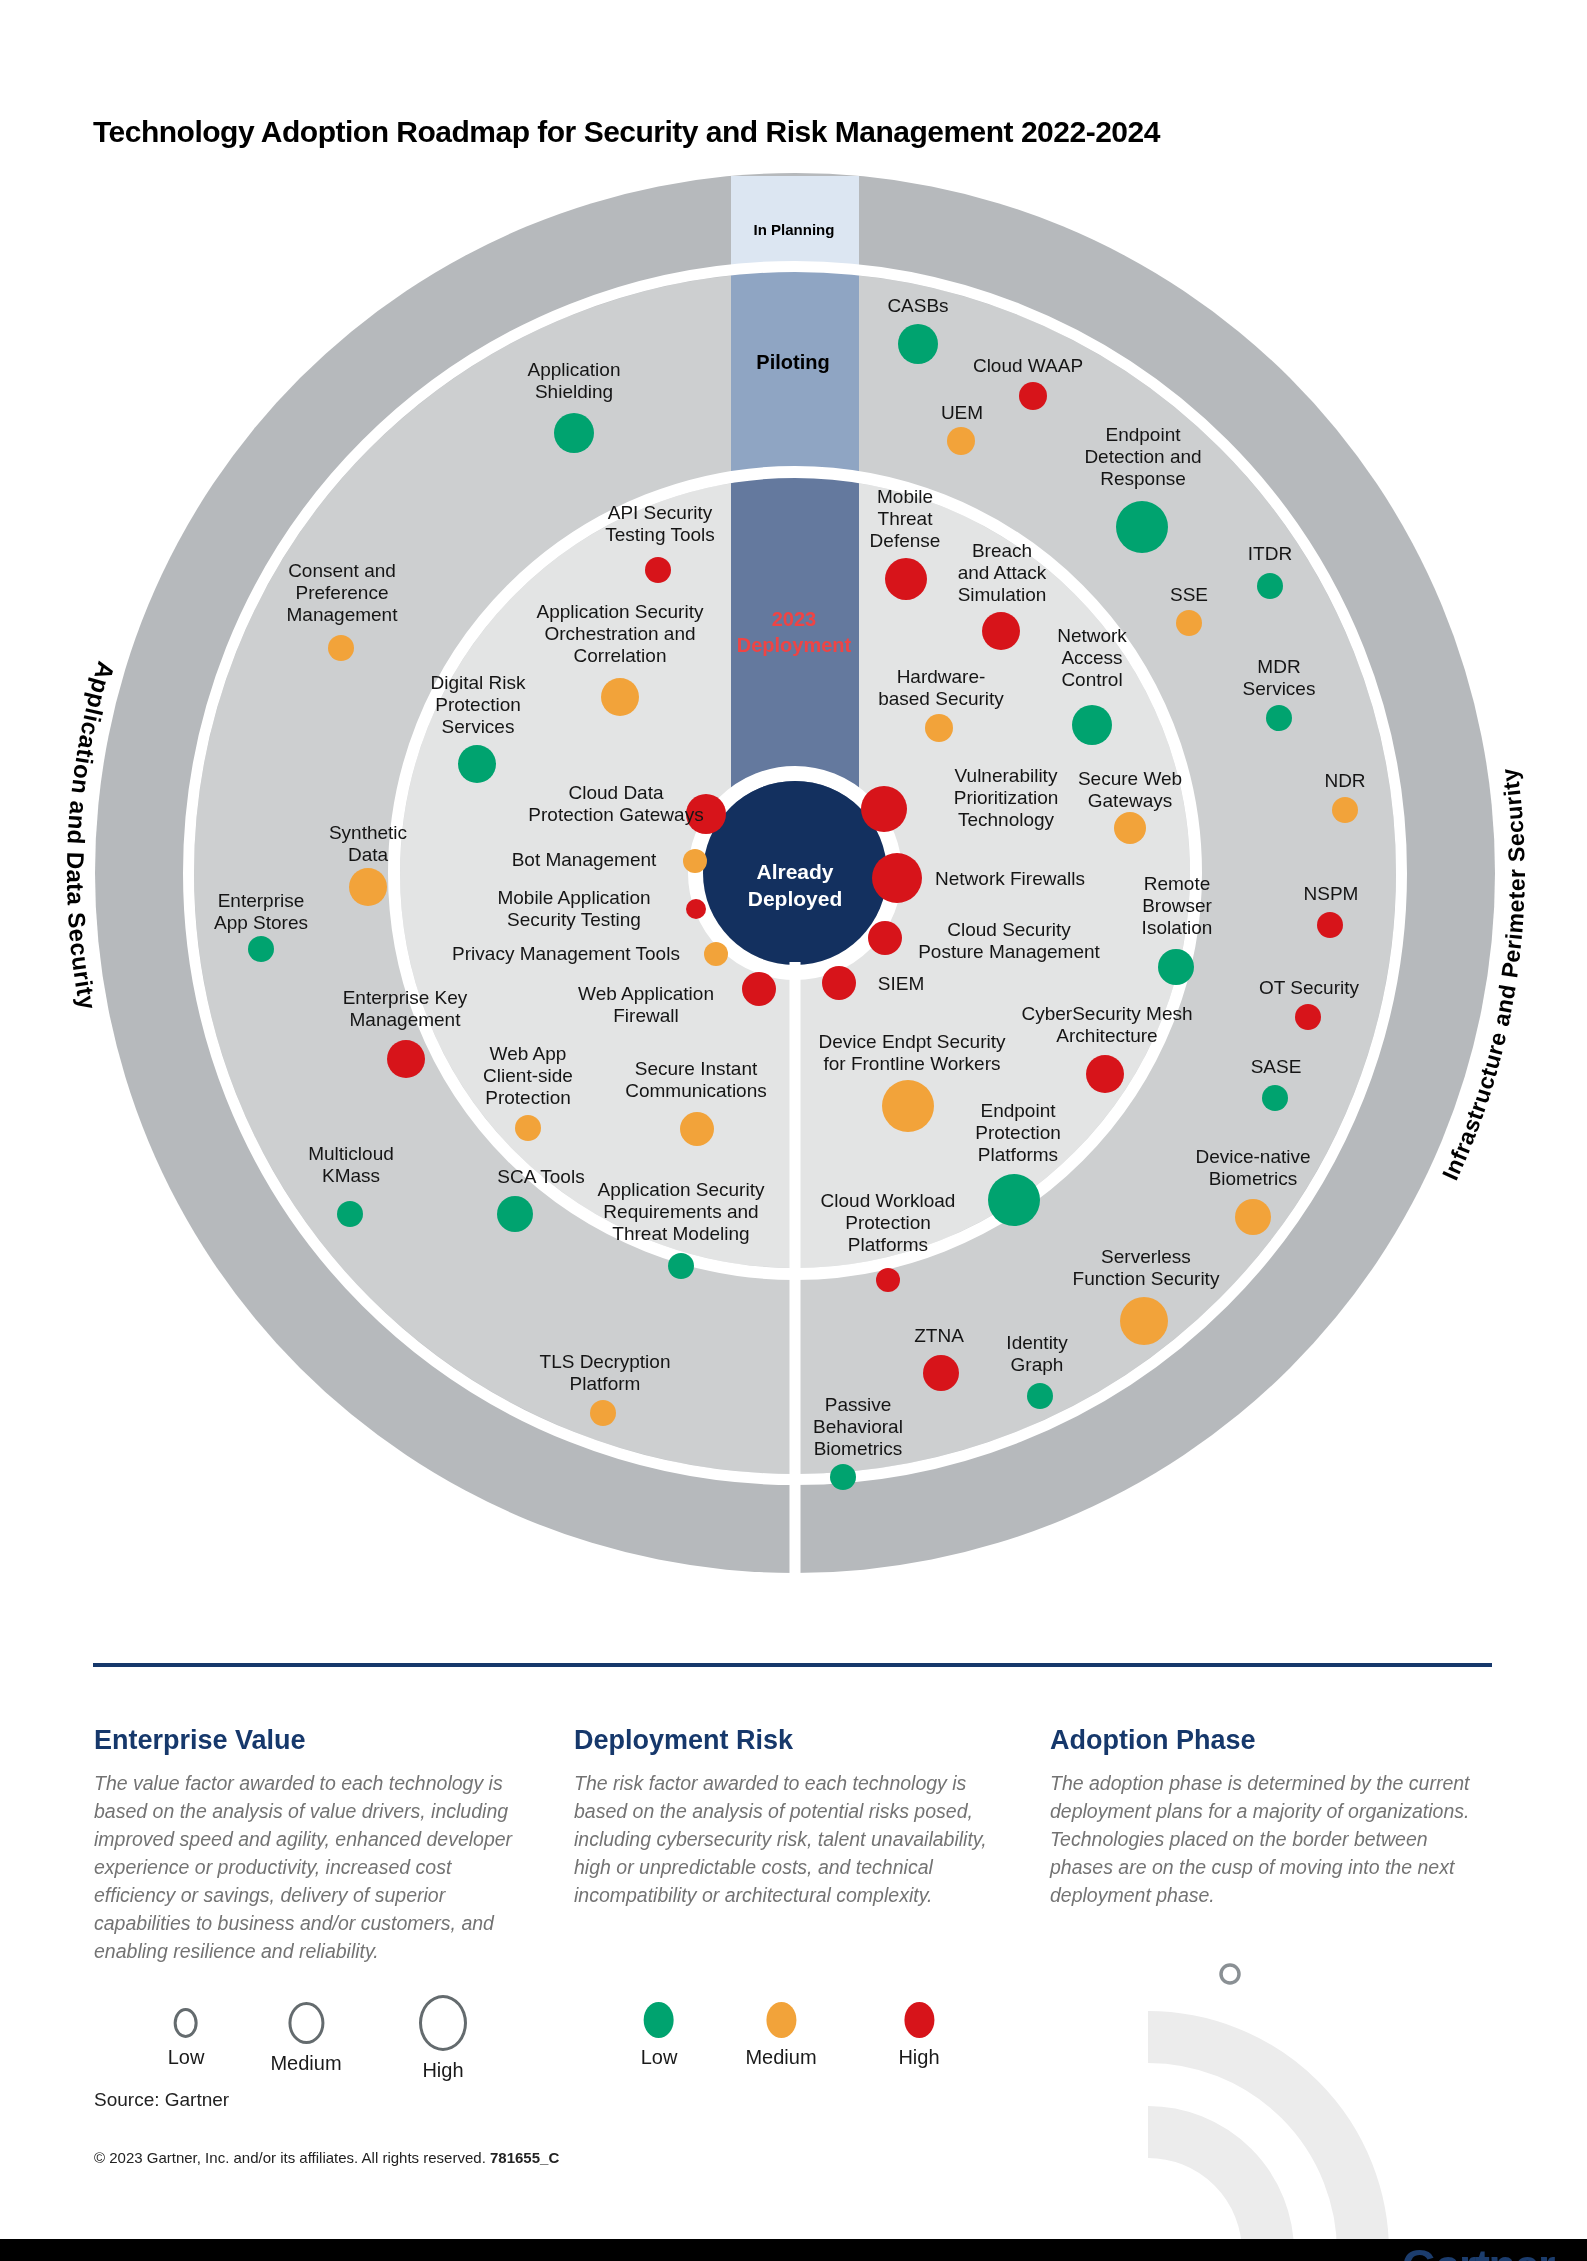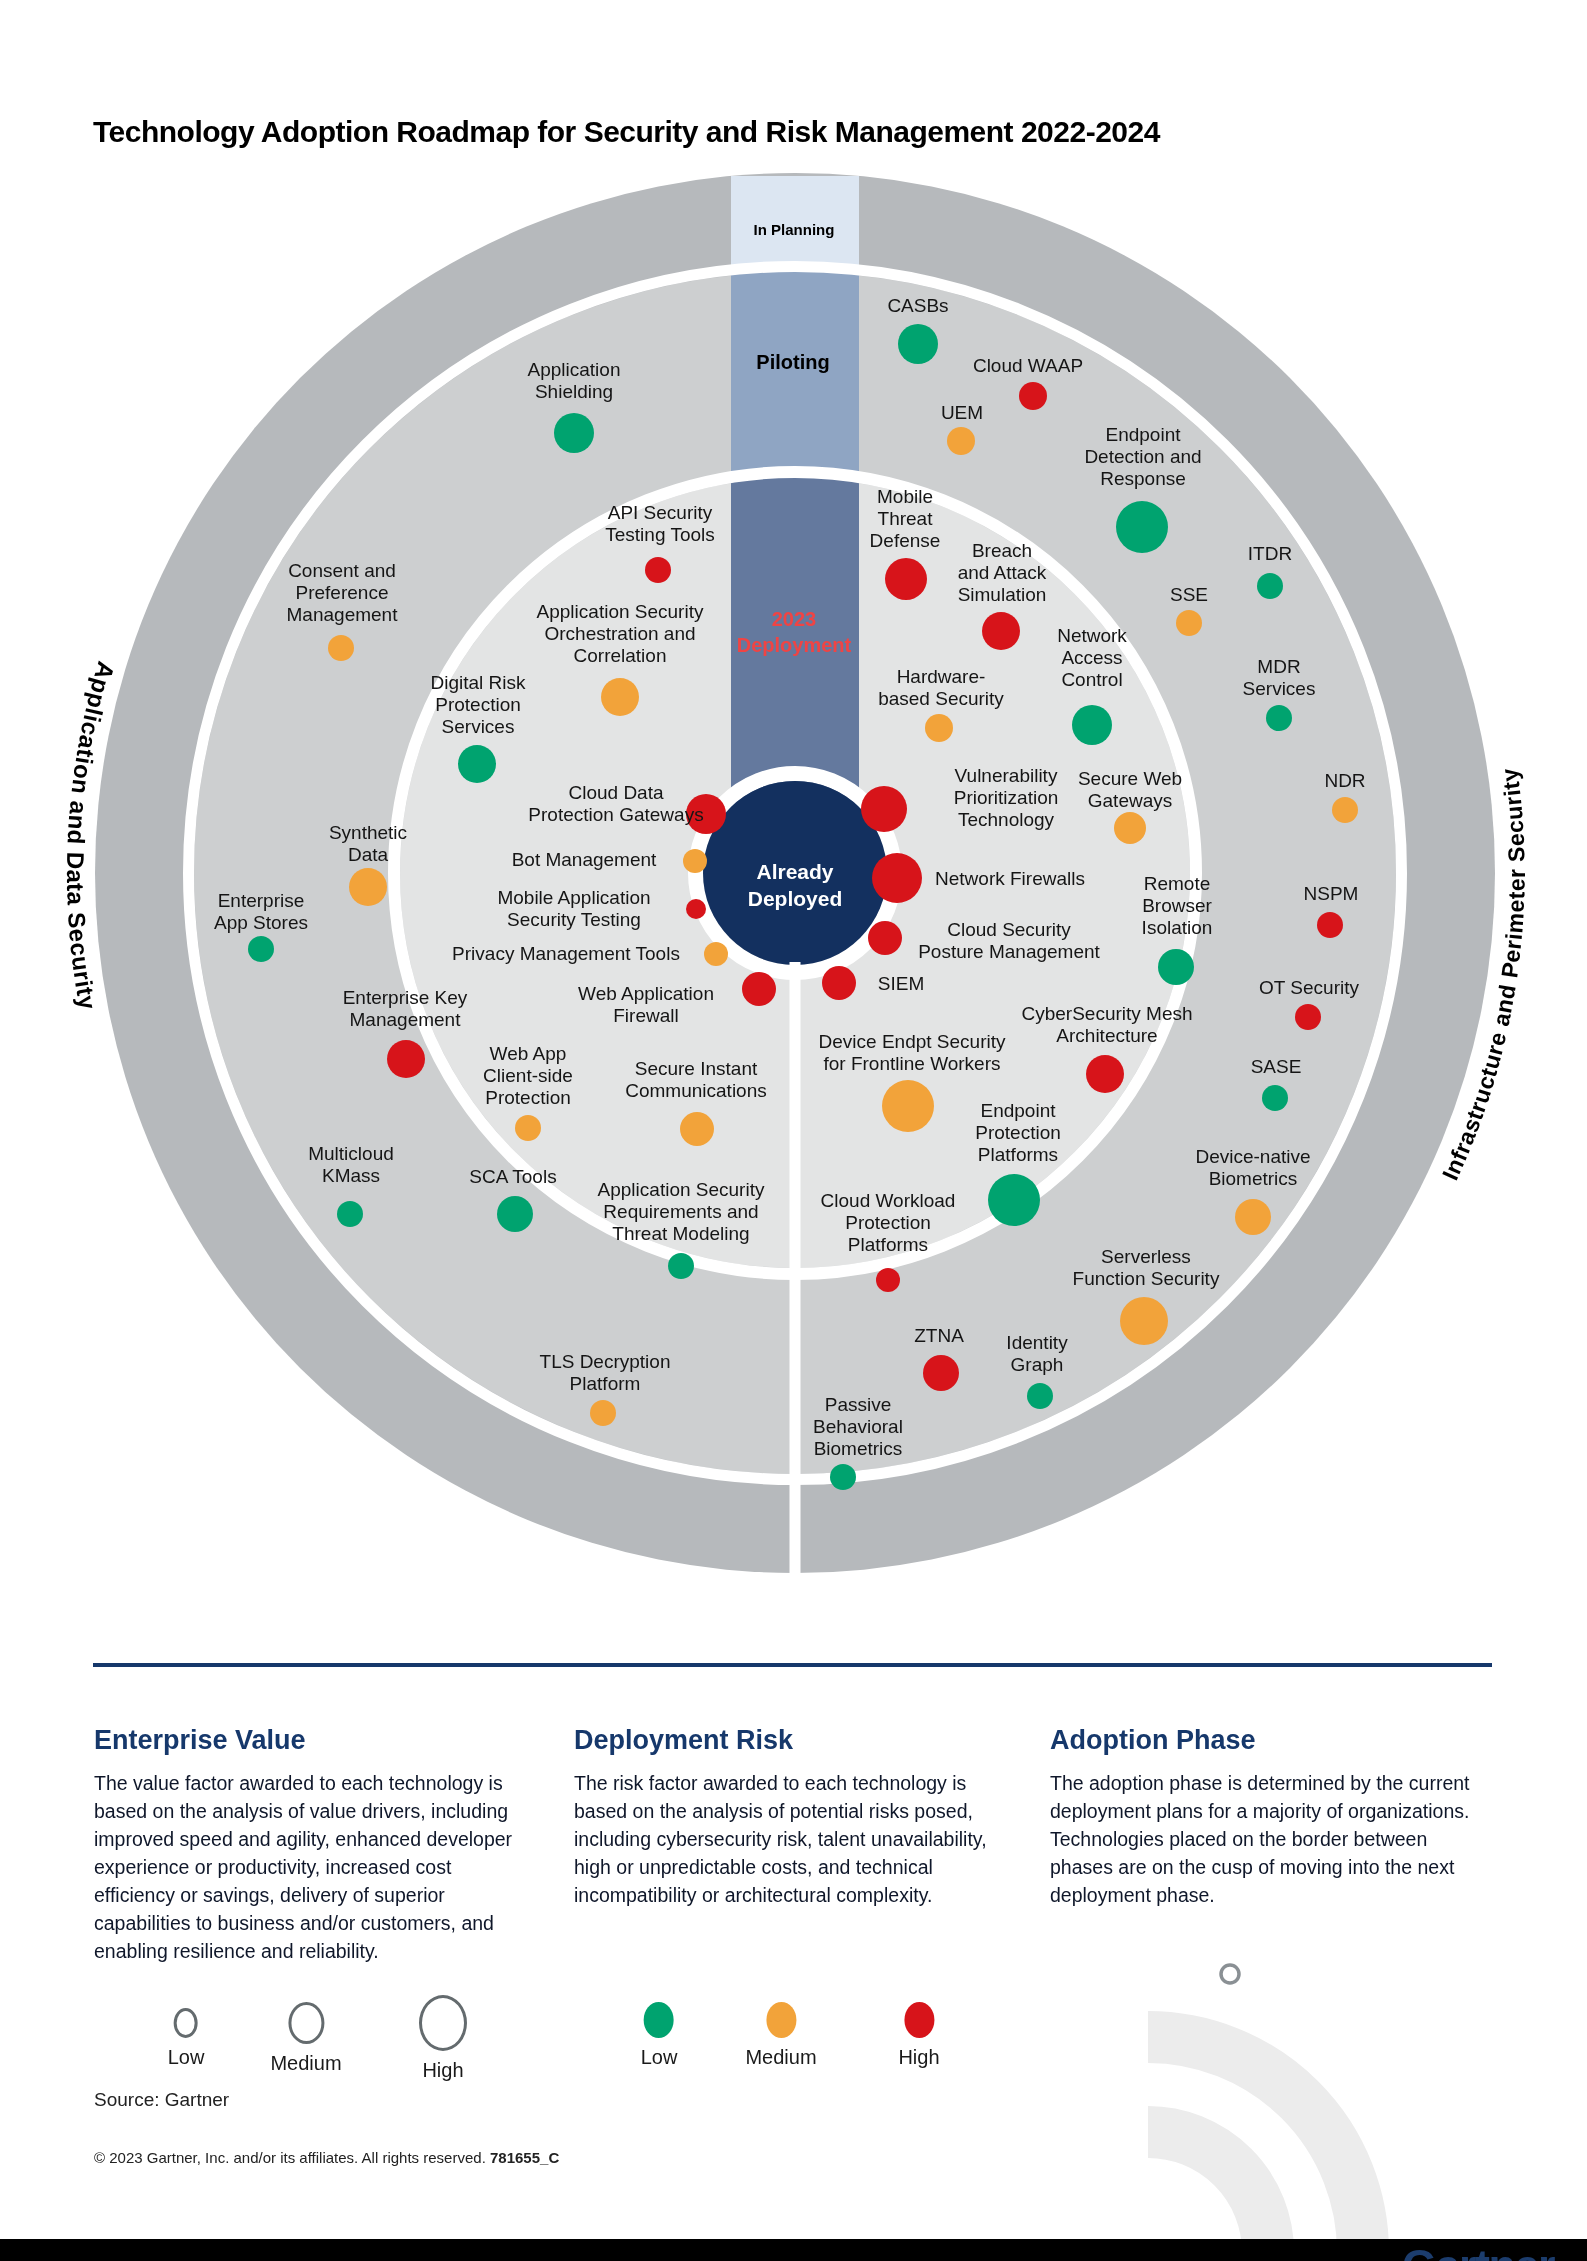--- a/index.html
+++ b/index.html
@@ -13,21 +13,21 @@
   .tech-label{position:absolute;transform:translate(-50%,-50%);text-align:center;
               font-size:19px;line-height:1.16;color:#151515;white-space:nowrap;}
   .phase-label{position:absolute;transform:translate(-50%,-50%);text-align:center;font-weight:bold;}
   #phase-in-planning{left:794px;top:192px;font-size:15px;color:#000;}
   #phase-piloting{left:793px;top:325px;font-size:20px;color:#000;}
   #phase-2023{left:794px;top:595px;font-size:20px;color:#ef4444;line-height:1.3;}
   #phase-already{left:795px;top:848px;font-size:21px;color:#fff;line-height:1.3;}
   
   #section-rule{left:93px;top:1626px;width:1399px;height:4px;background:#16386b;}
   .col-head{position:absolute;font-size:27px;font-weight:bold;color:#16386b;}
-  .col-body{position:absolute;width:424px;font-size:19.5px;line-height:28px;color:#0f172a;}
+  .col-body{position:absolute;width:424px;font-size:19.5px;line-height:28px;color:#737373;font-style:italic;}
   .legend-item{position:absolute;transform:translateX(-50%);display:flex;flex-direction:column;align-items:center;}
   .legend-circle{border-radius:50%;}
   .legend-label{margin-top:8px;font-size:20px;color:#1a1a1a;text-align:center;}
   #source-line{left:94px;top:2052px;font-size:19px;color:#222;}
   #copyright-line{left:94px;top:2112px;font-size:15px;color:#222;}
   #copyright-line b{font-weight:bold;}
   #bottom-bar{left:0;top:2202px;width:1587px;height:59px;background:#000;}
   #gartner-logo{left:1402px;top:2203px;font-size:45px;font-weight:bold;letter-spacing:-1.5px;color:#1c3d6e;}
   #csdn-watermark{left:1437px;top:2232px;font-size:16px;color:#ddd;}
 </style>
@@ -141,21 +141,21 @@
       <div class="tech-label" style="left: 368px; top: 807px;">Synthetic<br>Data</div>
       <div class="tech-label" style="left: 584px; top: 823px;">Bot Management</div>
       <div class="tech-label" style="left: 261px; top: 875px;">Enterprise<br>App Stores</div>
       <div class="tech-label" style="left: 574px; top: 872px;">Mobile Application<br>Security Testing</div>
       <div class="tech-label" style="left: 566px; top: 917px;">Privacy Management Tools</div>
       <div class="tech-label" style="left: 405px; top: 972px;">Enterprise Key<br>Management</div>
       <div class="tech-label" style="left: 646px; top: 968px;">Web Application<br>Firewall</div>
       <div class="tech-label" style="left: 528px; top: 1039px;">Web App<br>Client-side<br>Protection</div>
       <div class="tech-label" style="left: 696px; top: 1043px;">Secure Instant<br>Communications</div>
       <div class="tech-label" style="left: 351px; top: 1128px;">Multicloud<br>KMass</div>
-      <div class="tech-label" style="left: 513px; top: 1140px;">SCA Tools</div>
+      <div class="tech-label" style="left: 541px; top: 1140px;">SCA Tools</div>
       <div class="tech-label" style="left: 681px; top: 1175px;">Application Security<br>Requirements and<br>Threat Modeling</div>
       <div class="tech-label" style="left: 605px; top: 1336px;">TLS Decryption<br>Platform</div>
       <div class="tech-label" style="left: 918px; top: 269px;">CASBs</div>
       <div class="tech-label" style="left: 1028px; top: 329px;">Cloud WAAP</div>
       <div class="tech-label" style="left: 962px; top: 376px;">UEM</div>
       <div class="tech-label" style="left: 1143px; top: 420px;">Endpoint<br>Detection and<br>Response</div>
       <div class="tech-label" style="left: 905px; top: 482px;">Mobile<br>Threat<br>Defense</div>
       <div class="tech-label" style="left: 1002px; top: 536px;">Breach<br>and Attack<br>Simulation</div>
       <div class="tech-label" style="left: 1270px; top: 517px;">ITDR</div>
       <div class="tech-label" style="left: 1189px; top: 558px;">SSE</div>

